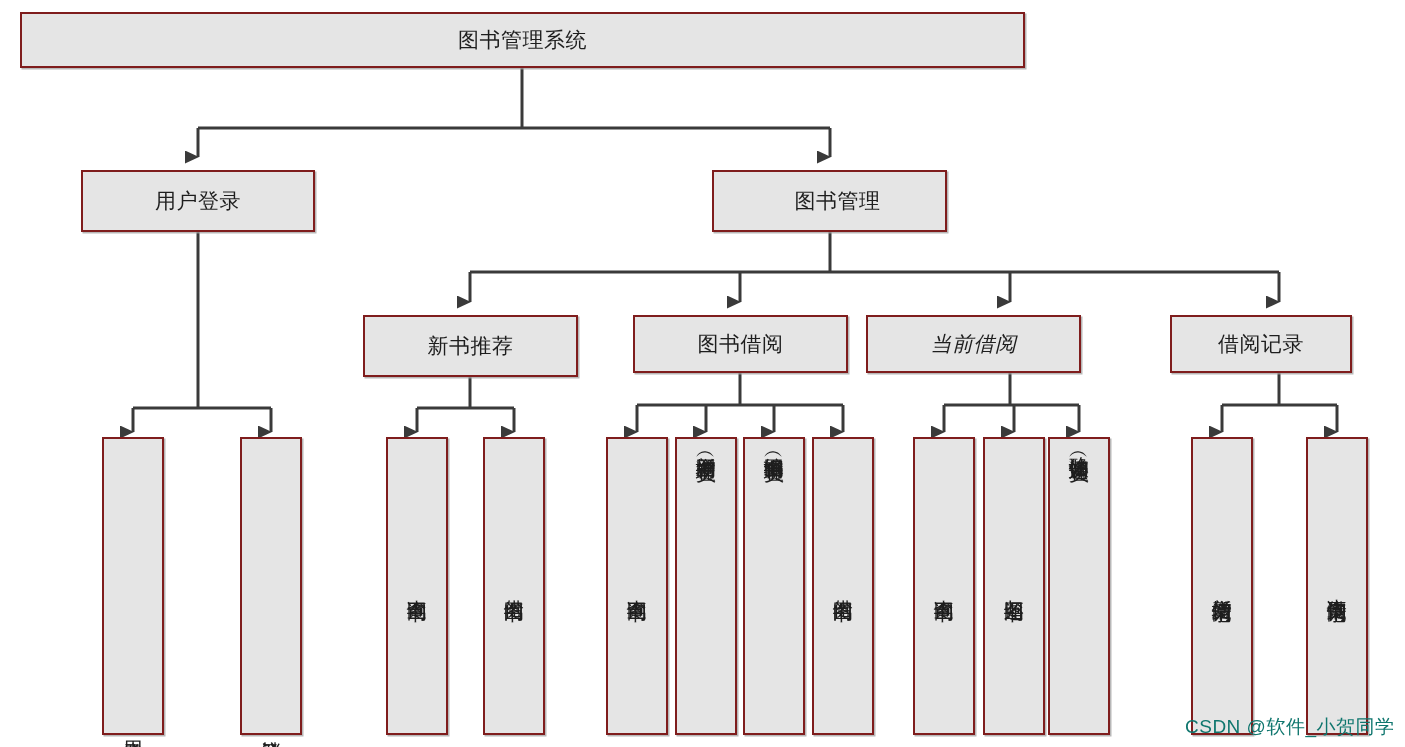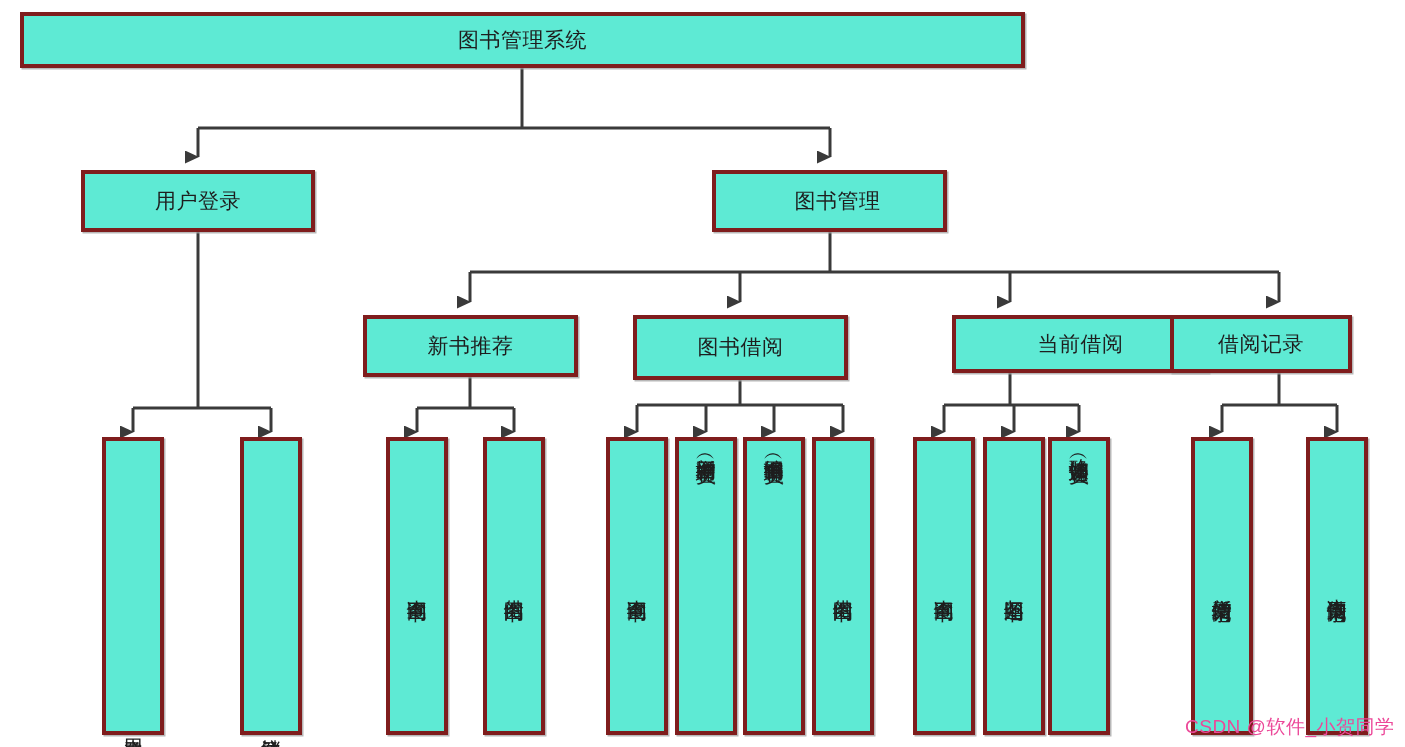--- a/index.html
+++ b/index.html
@@ -16,22 +16,22 @@
   }
   svg#wires{
     position:absolute;
     left:0;top:0;
     width:1405px;height:747px;
     pointer-events:none;
   }
   .node{
     position:absolute;
     box-sizing:border-box;
-    background:#5eead4;
-    border:4px solid #7f1d1d;
+    background:#e5e5e5;
+    border:2px solid #7f1d1d;
     display:flex;
     align-items:center;
     justify-content:center;
     box-shadow:1.5px 1.5px 0 0 rgba(160,160,160,0.75);
   }
   .node .lbl{
     font-size:21px;
     line-height:1.18;
     letter-spacing:0.5px;
     color:#1e1e1e;
@@ -51,21 +51,21 @@
     white-space:normal;
     max-height:282px;
   }
   .leaf.bottomal{ align-items:flex-end; padding-bottom:4px;}
   .leaf.topal{ align-items:flex-start; padding-top:2px;}
   .watermark{
     position:absolute;
     left:1185px;
     top:714px;
     font-size:19px;
-    color:#ec4899;
+    color:#0f766e;
     letter-spacing:0.5px;
     white-space:nowrap;
     user-select:none;
   }
 </style>
 </head>
 <body>
 
 <div id="canvas">
 
@@ -138,24 +138,24 @@
   <div class="node" style="left:81px;top:170px;width:234px;height:62px;">
     <span class="lbl">用户登录</span>
   </div>
   <div class="node" style="left:712px;top:170px;width:235px;height:62px;padding-left:16px;">
     <span class="lbl">图书管理</span>
   </div>
 
   <div class="node" style="left:363px;top:315px;width:215px;height:62px;">
     <span class="lbl">新书推荐</span>
   </div>
-  <div class="node" style="left:633px;top:315px;width:215px;height:65px;">
+  <div class="node" style="left:633px;top:315px;width:215px;height:58px;">
     <span class="lbl">图书借阅</span>
   </div>
-  <div class="node" style="left:952px;top:315px;width:257px;height:58px;">
+  <div class="node" style="left:866px;top:315px;width:215px;height:58px;font-style:italic;">
     <span class="lbl">当前借阅</span>
   </div>
   <div class="node" style="left:1170px;top:315px;width:182px;height:58px;">
     <span class="lbl">借阅记录</span>
   </div>
 
   <div class="node leaf bottomal" style="left:102px;top:437px;width:62px;height:298px;">
     <span class="lbl">用户登录</span>
   </div>
   <div class="node leaf bottomal" style="left:240px;top:437px;width:62px;height:298px;">

